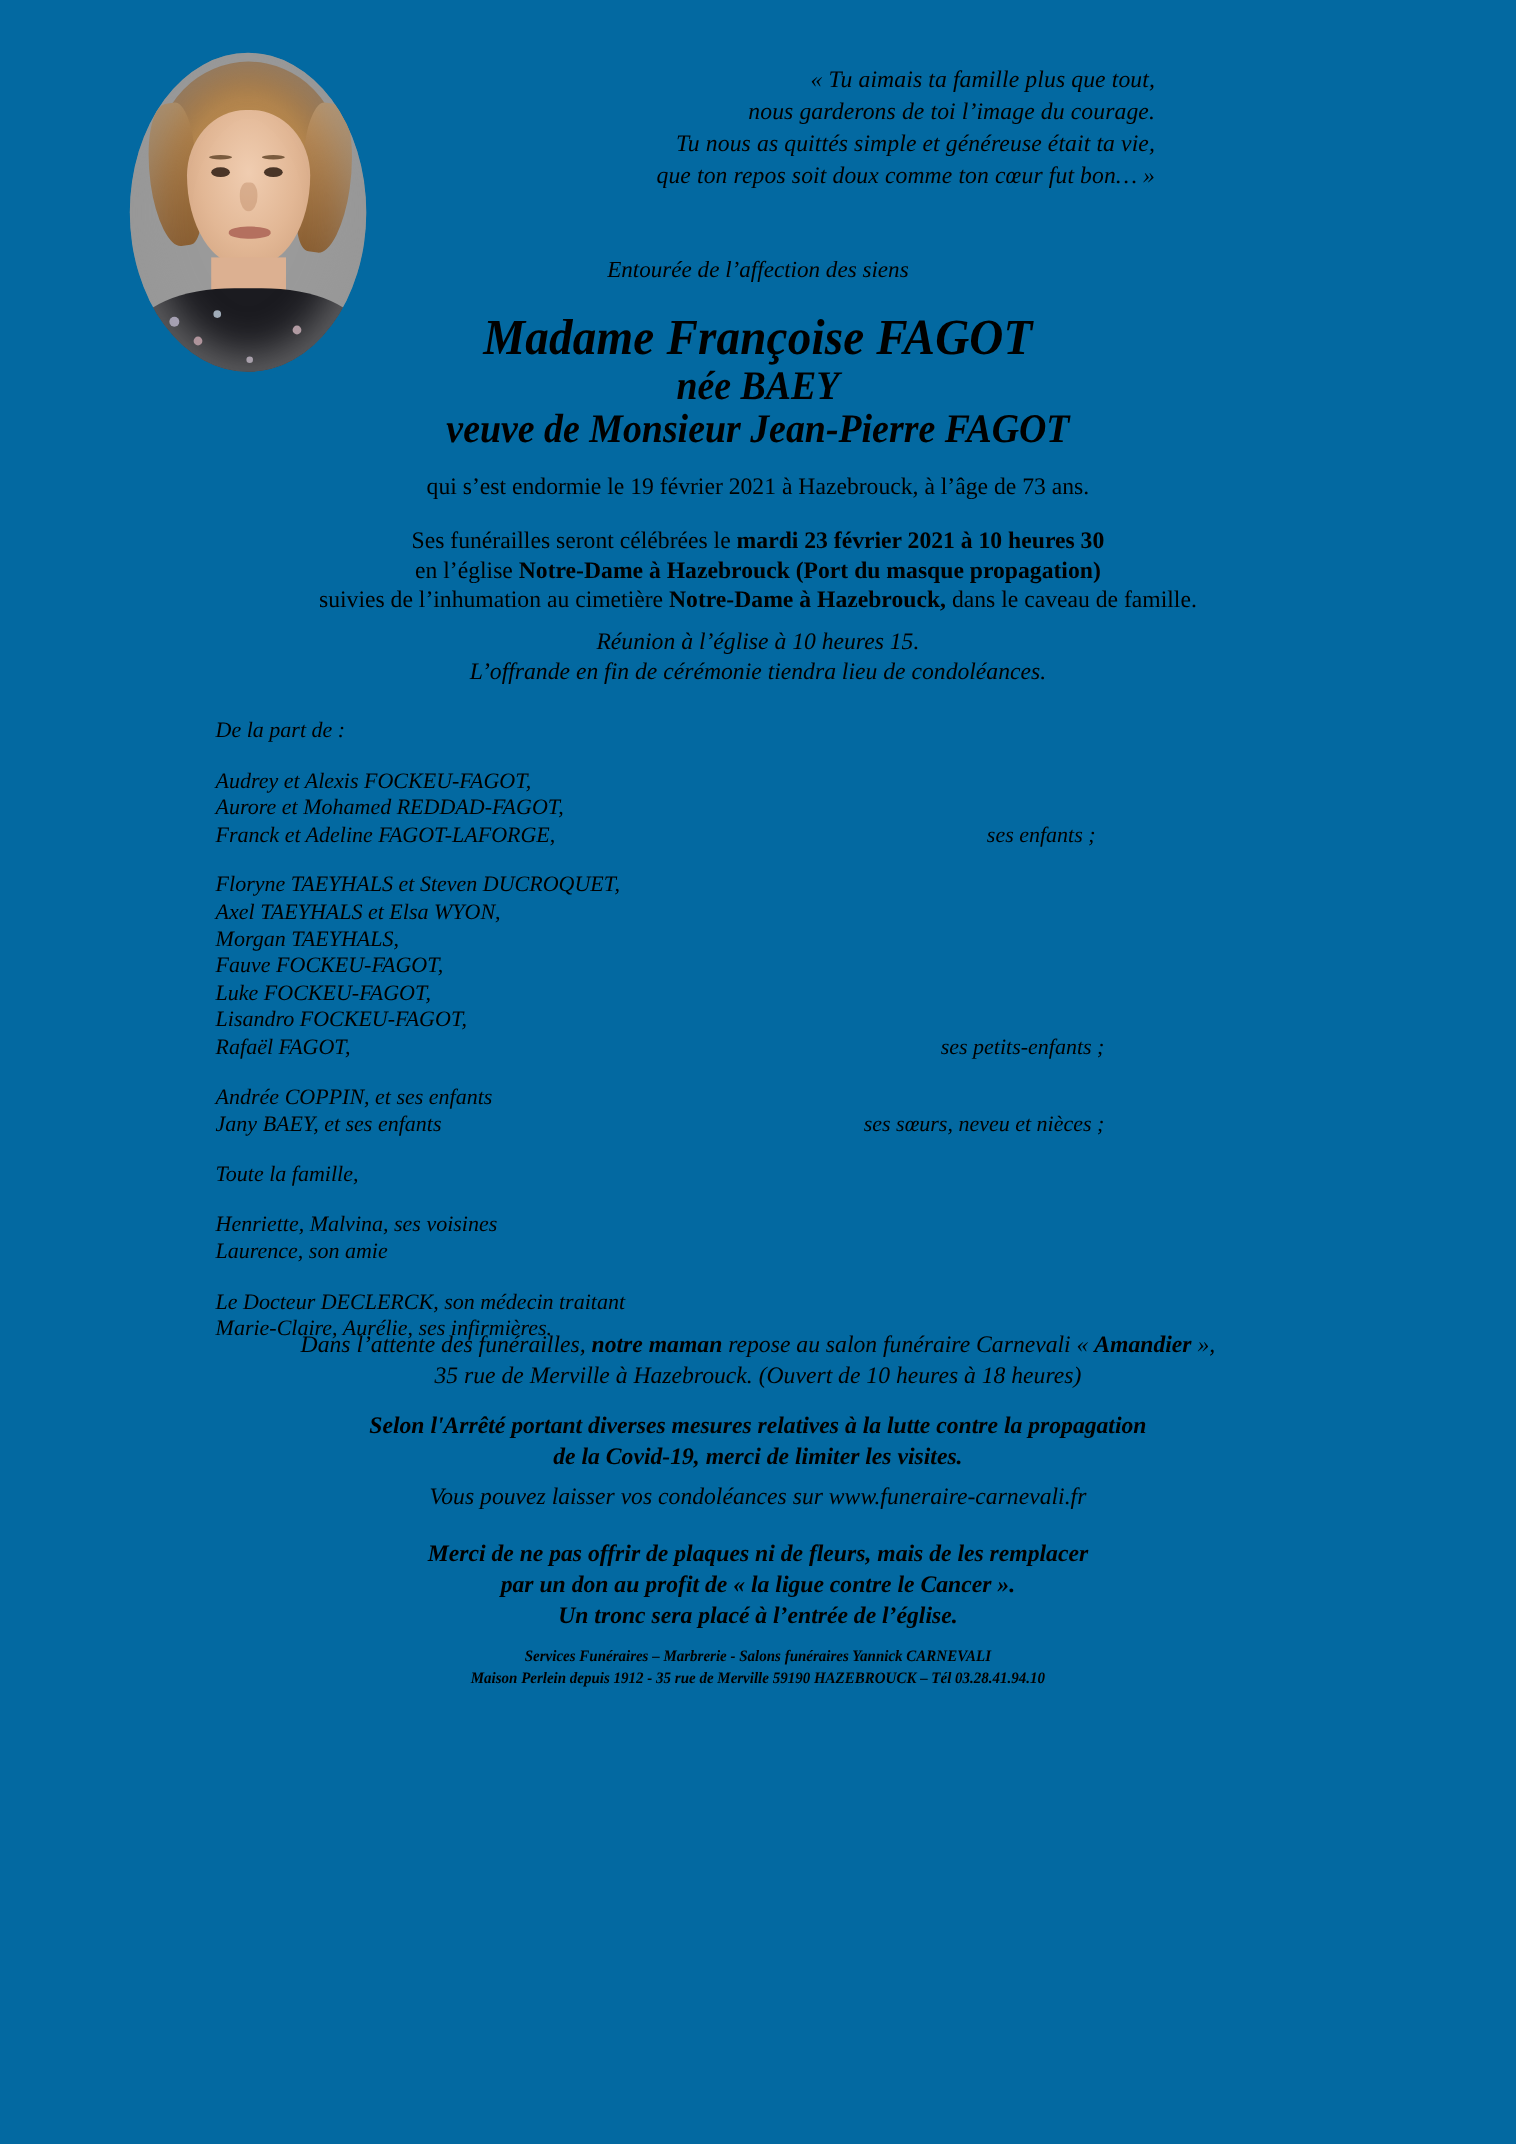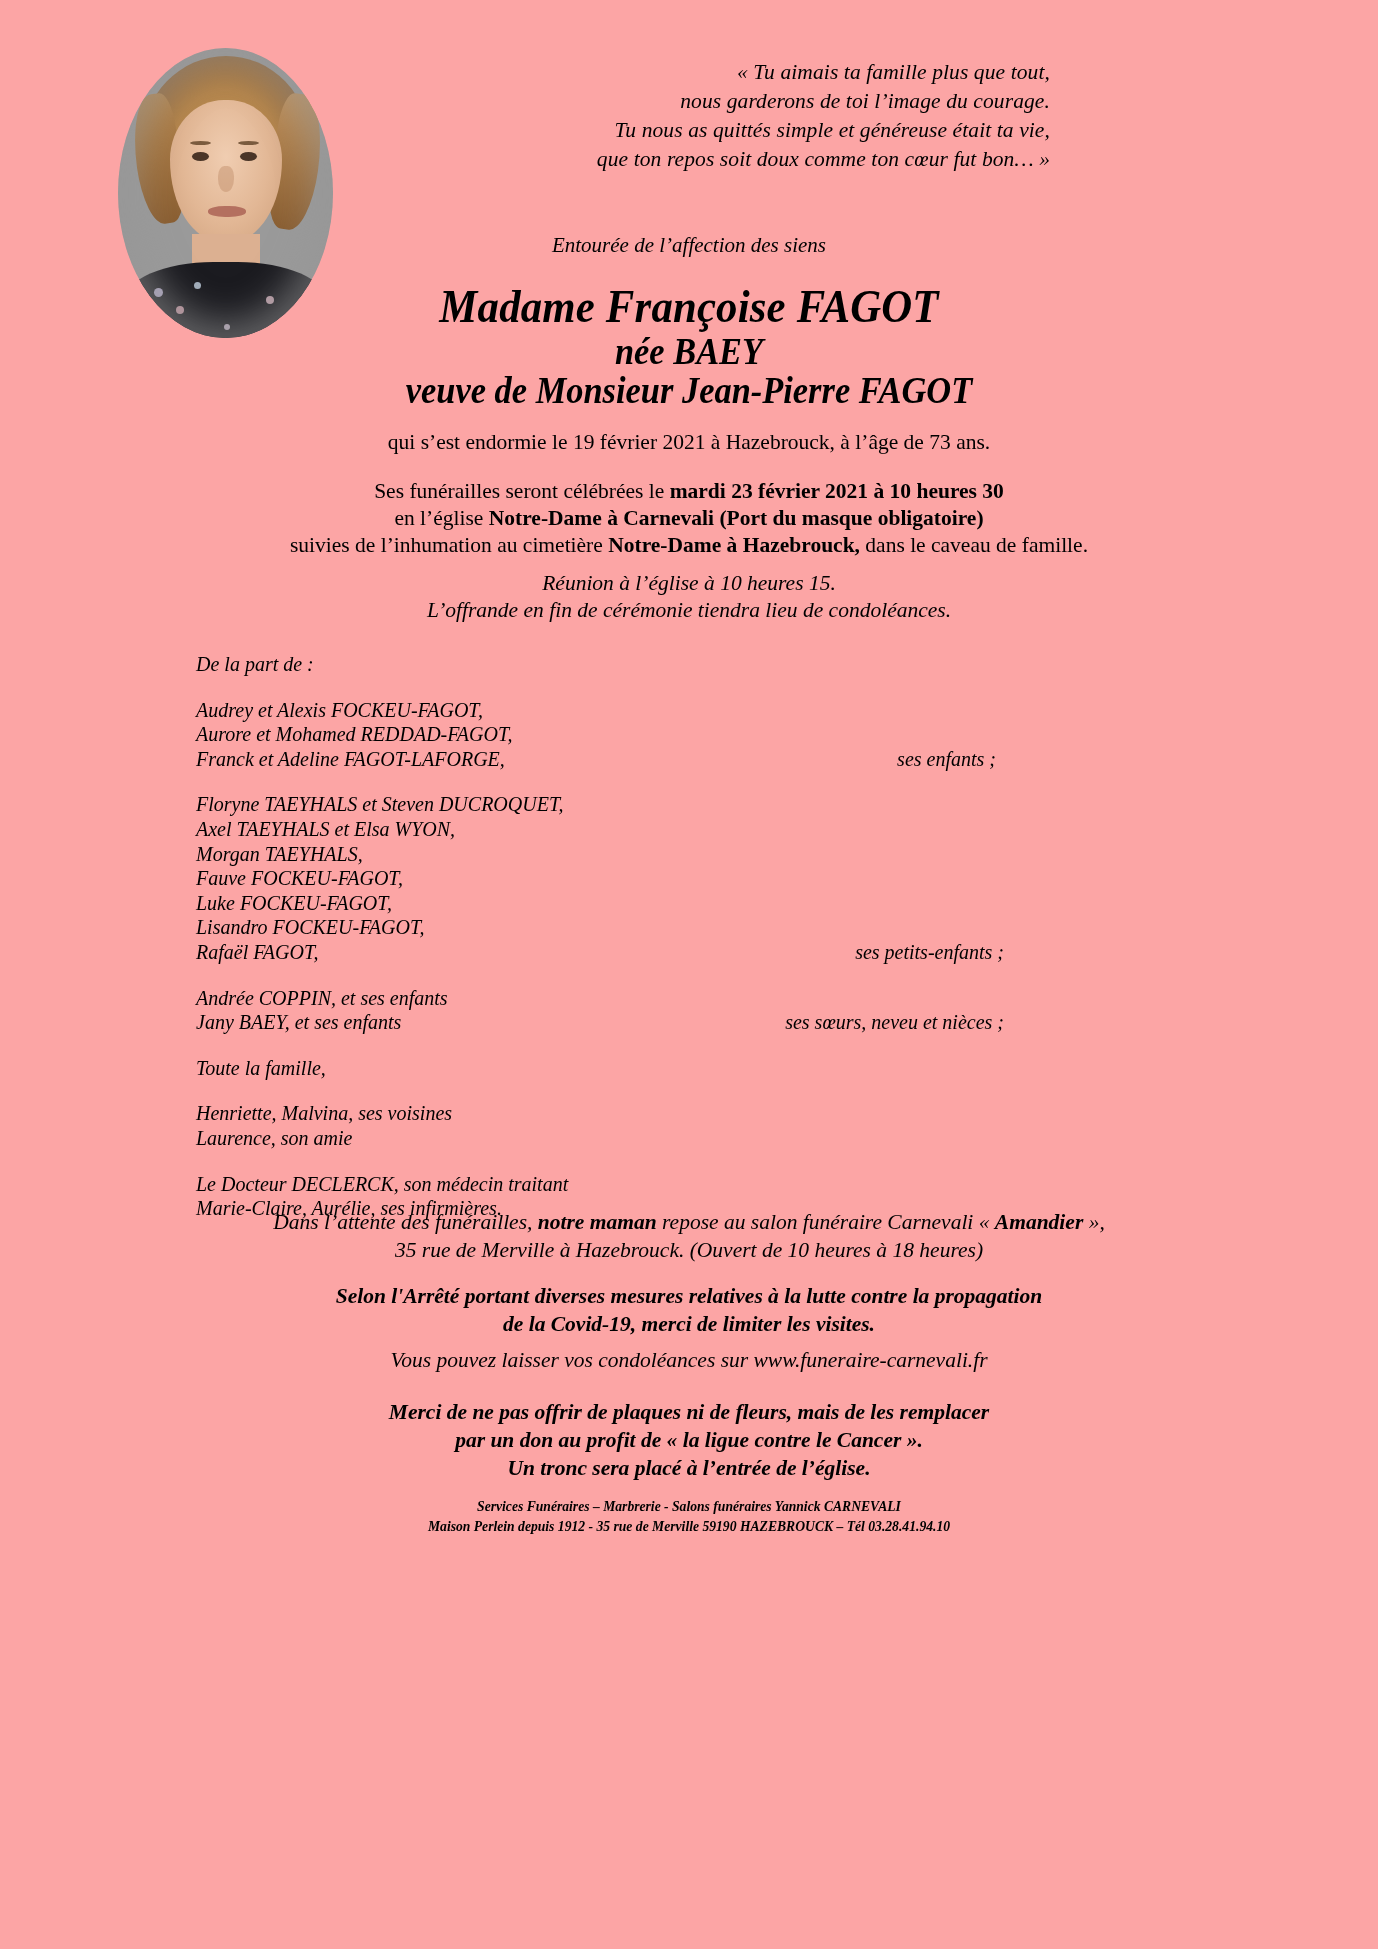--- a/index.html
+++ b/index.html
@@ -13,21 +13,21 @@
     position: relative;
     font-family: "Liberation Serif", "DejaVu Serif", serif;
     color: #000000;
     overflow: hidden;
   }
 
   .page {
     position: relative;
     width: 1378px;
     height: 1949px;
-    background: #fca5a5;
+    background: #0369a1;
   }
 
   
   .portrait-wrap {
     position: absolute;
     left: 118px;
     top: 48px;
     width: 215px;
     height: 290px;
   }
@@ -299,21 +299,21 @@
   </div>
 
   <div class="centerblock surrounded">Entourée de l’affection des siens</div>
   <div class="centerblock name-main">Madame Françoise FAGOT</div>
   <div class="centerblock name-nee">née BAEY</div>
   <div class="centerblock name-veuve">veuve de Monsieur Jean-Pierre FAGOT</div>
   <div class="centerblock died-line">qui s’est endormie le 19 février 2021 à Hazebrouck, à l’âge de 73 ans.</div>
 
   <div class="centerblock fun-block">
     <div><span>Ses funérailles seront célébrées le </span><b>mardi 23 février 2021 à 10 heures 30</b></div>
-    <div><span>en l’église </span><b>Notre-Dame à Carnevali (Port du masque obligatoire)</b></div>
+    <div><span>en l’église </span><b>Notre-Dame à Hazebrouck (Port du masque propagation)</b></div>
     <div><span>suivies de l’inhumation au cimetière </span><b>Notre-Dame à Hazebrouck,</b><span> dans le caveau de famille.</span></div>
   </div>
 
   <div class="centerblock reunion-block">
     <div>Réunion à l’église à 10 heures 15.</div>
     <div>L’offrande en fin de cérémonie tiendra lieu de condoléances.</div>
   </div>
 
   <div class="family">
     <div class="fam-row">

